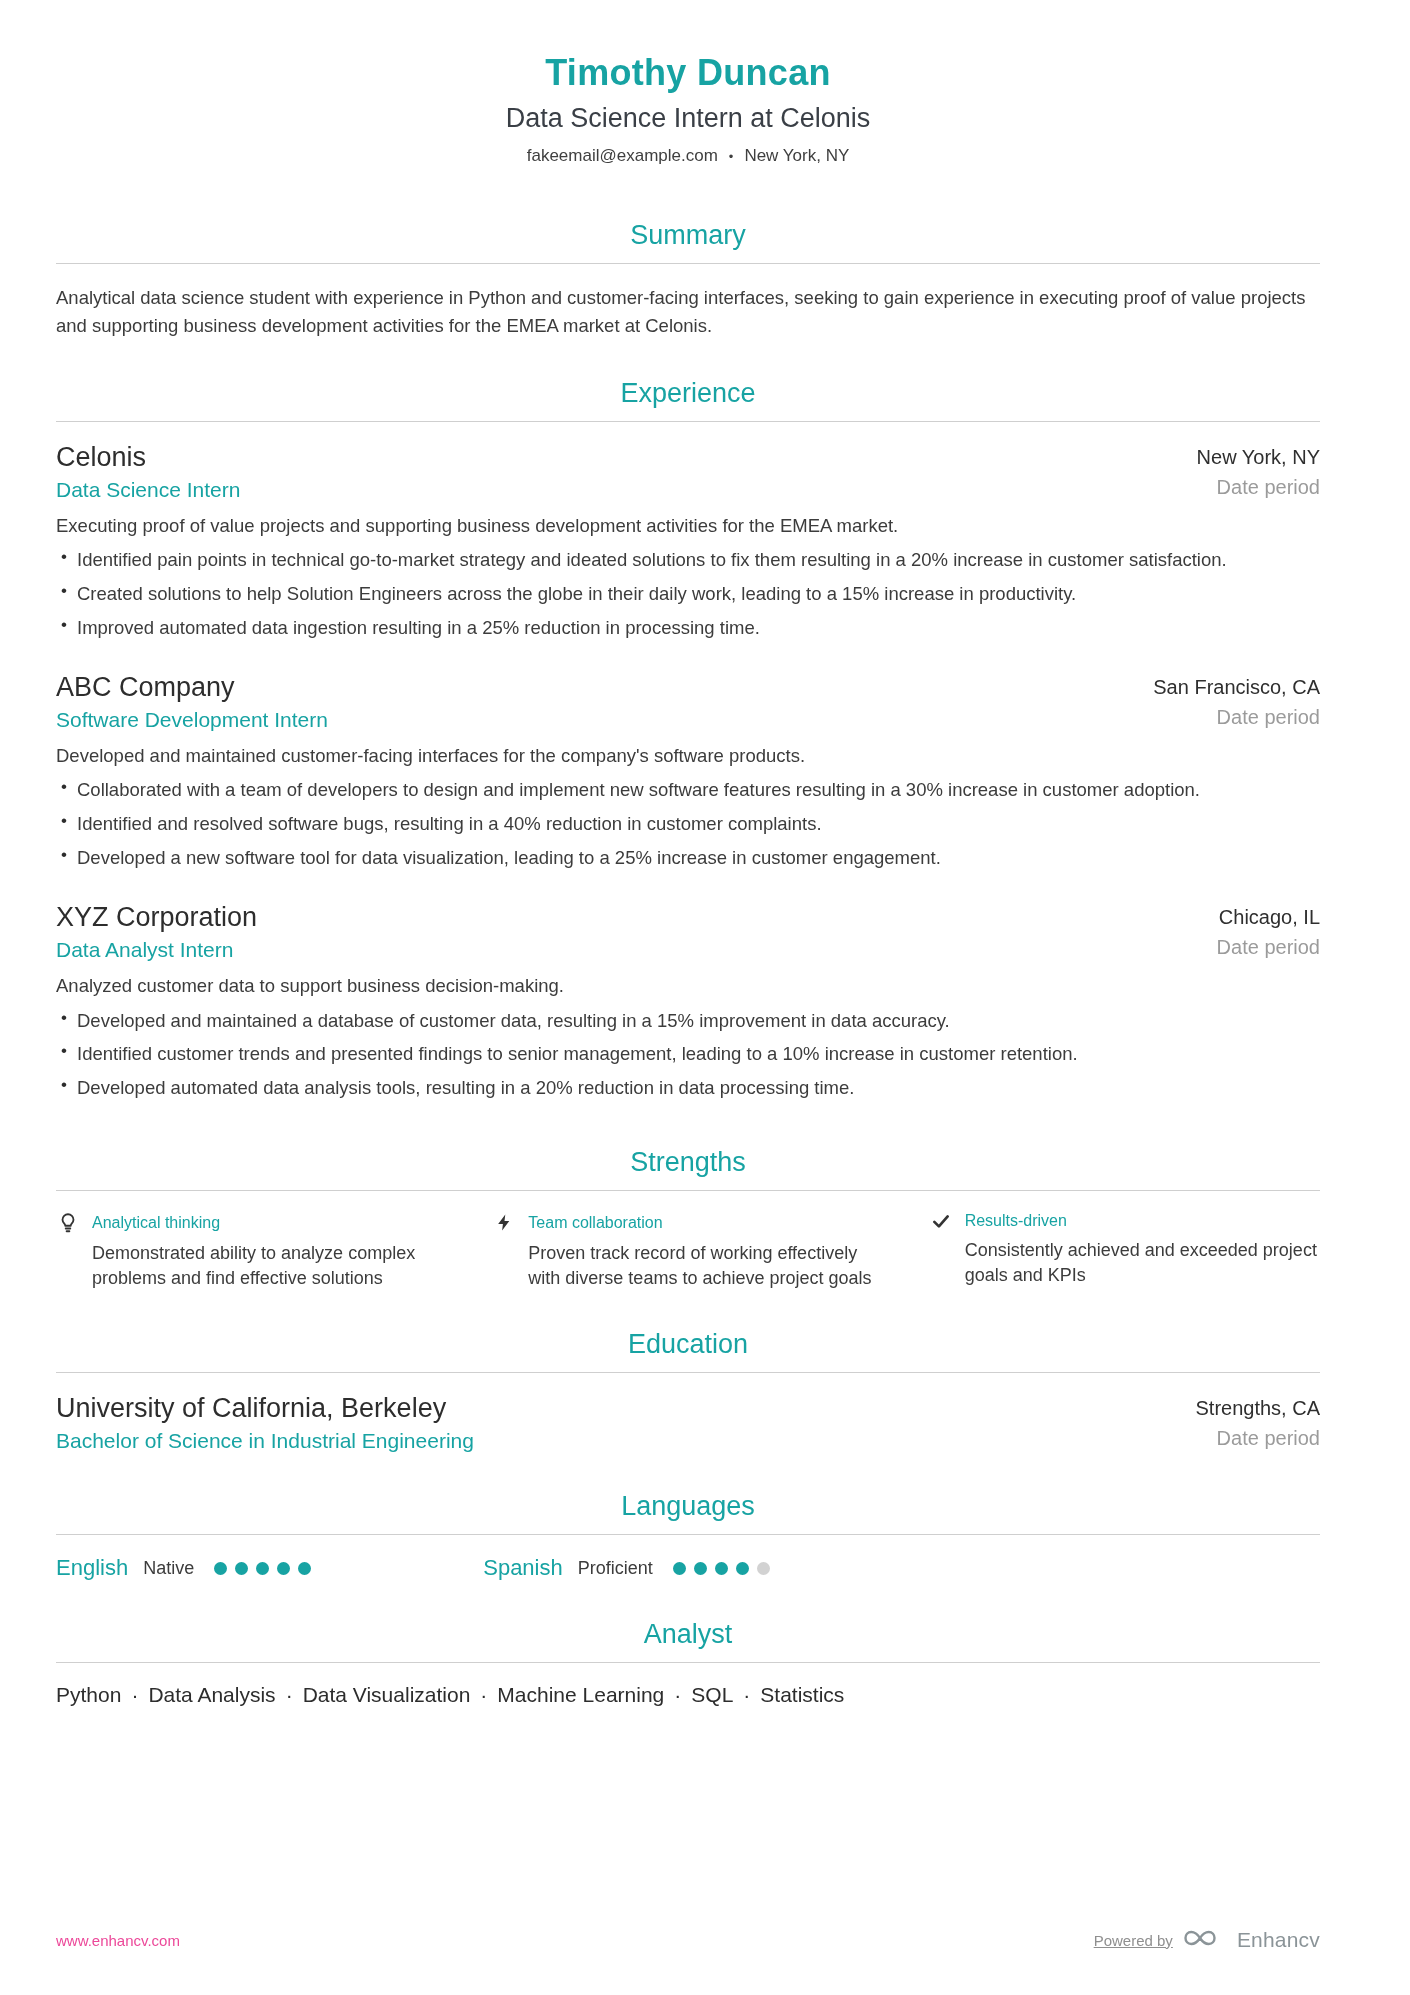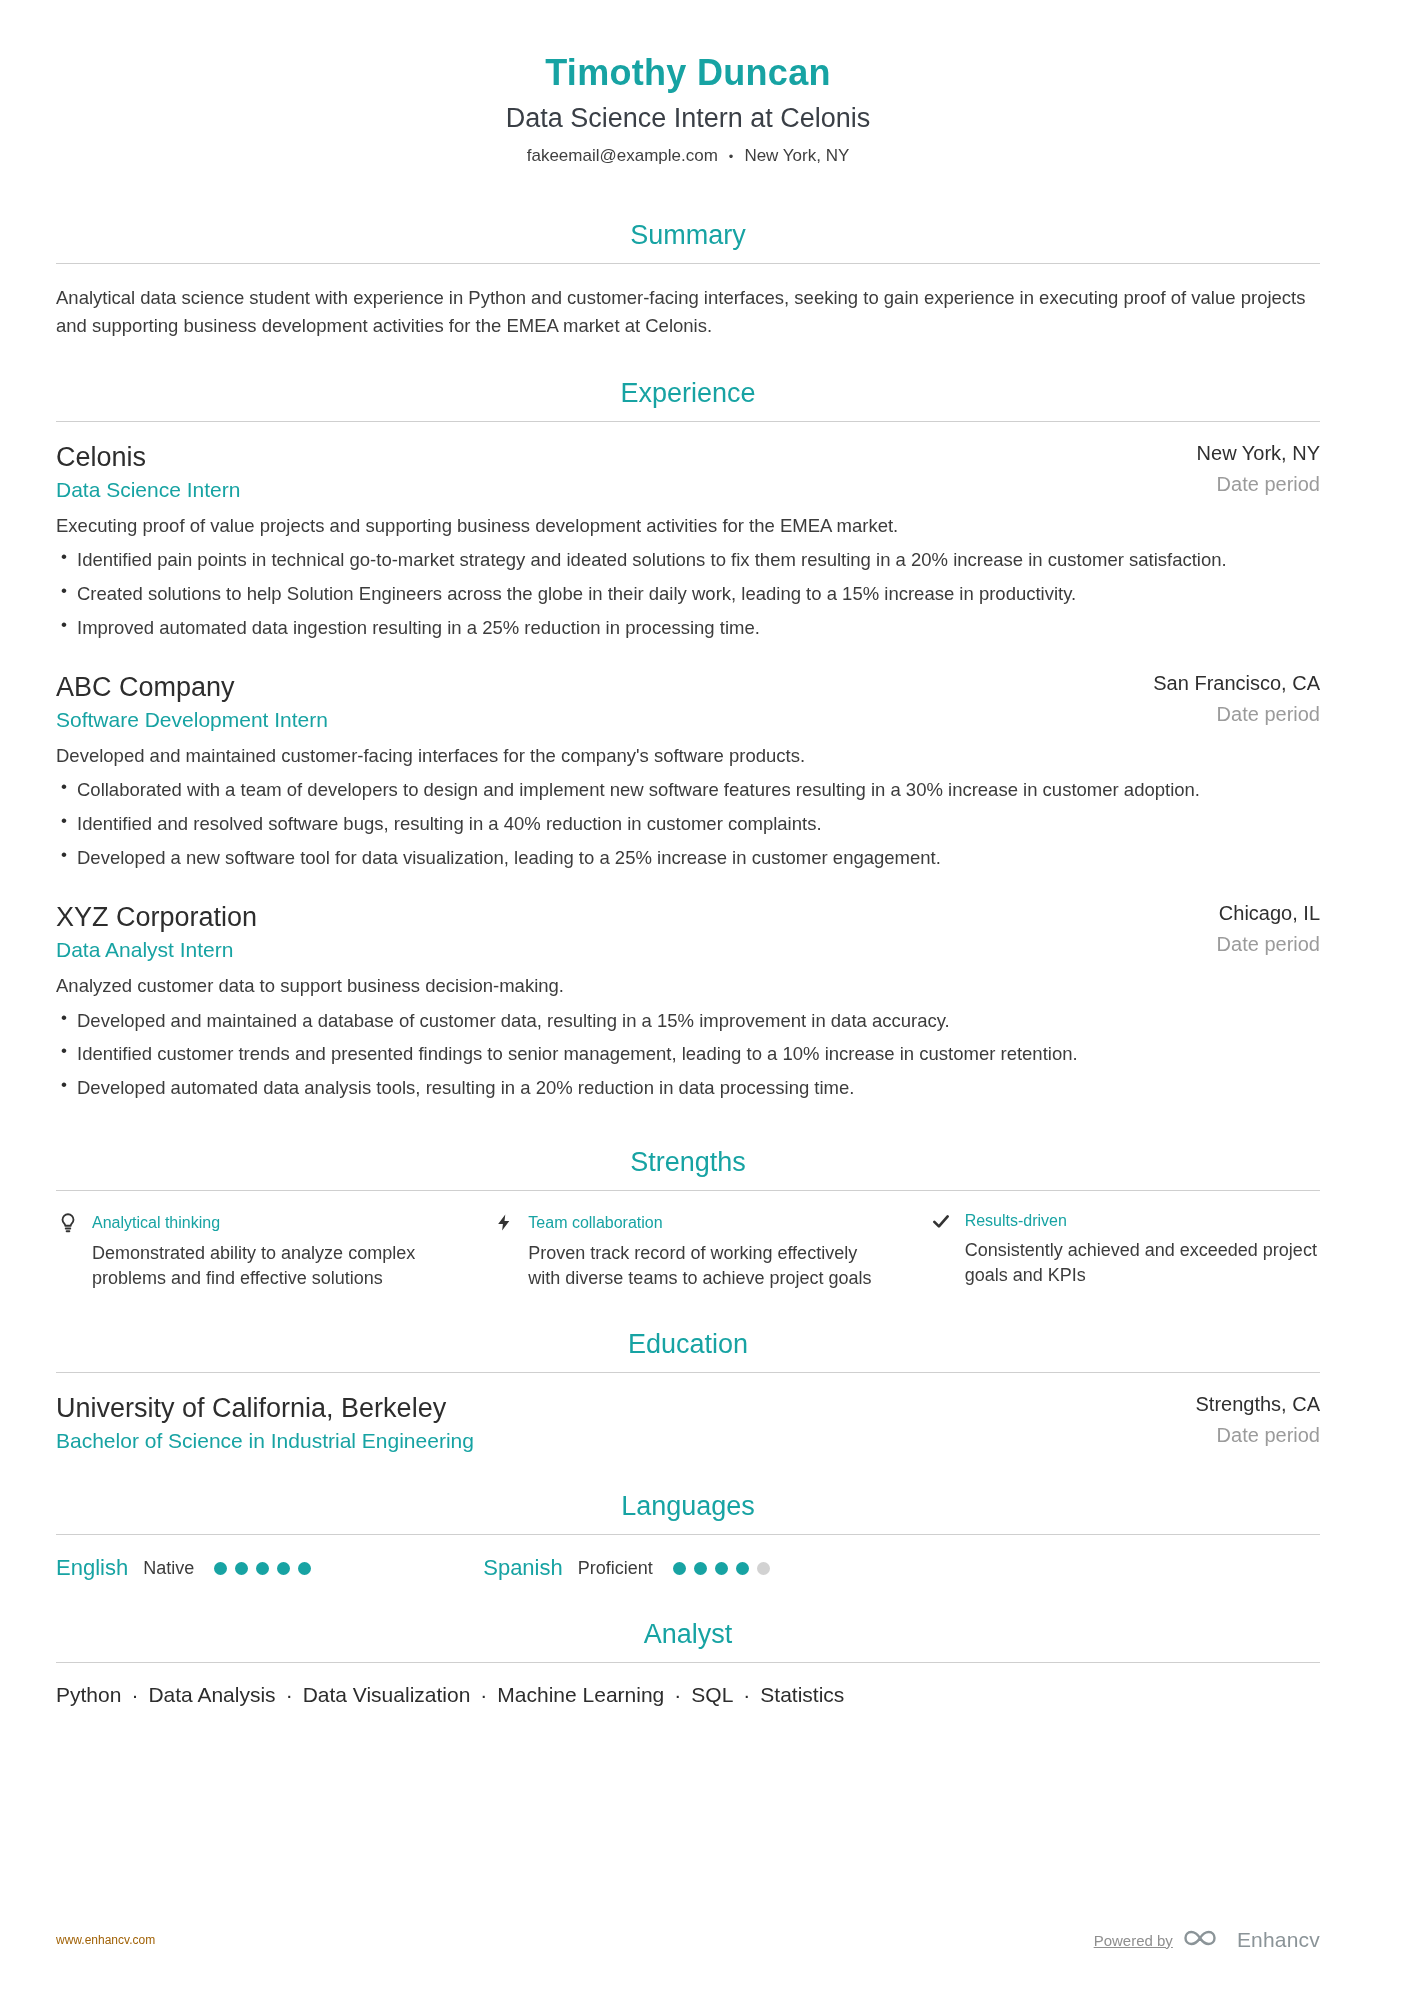--- a/index.html
+++ b/index.html
@@ -33,21 +33,21 @@
   .section-heading {
     text-align:center; font-size:27px; font-weight:400;
     color:var(--accent); padding-bottom:12px;
     border-bottom:1px solid var(--rule); margin-bottom:20px;
   }
   .body-text { font-size:18.5px; line-height:1.5; color:#3c3c3c; }
 
   
   .entry { margin-bottom:30px; }
   .entry:last-child { margin-bottom:0; }
-  .entry-row { display:flex; justify-content:space-between; align-items:flex-start; }
+  .entry-row { display:flex; justify-content:space-between; align-items:center; }
   .company { font-size:27px; font-weight:400; color:var(--ink); }
   .location { font-size:20px; color:#2f2f2f; }
   .role { font-size:21px; color:var(--accent); margin-top:5px; }
   .date { font-size:20px; color:var(--muted); }
   .entry-desc { margin-top:10px; }
   .bullets { list-style:none; margin-top:8px; }
   .bullets li { position:relative; padding-left:21px; font-size:18.5px;
                 line-height:1.45; margin-bottom:7px; color:#3c3c3c; }
   .bullets li::before { content:"•"; position:absolute; left:5px; top:-2px;
                         font-size:17px; color:var(--ink); }
@@ -68,21 +68,21 @@
   .dots { display:flex; gap:8px; margin-left:20px; }
   .dot { width:13px; height:13px; border-radius:50%; background:var(--accent); }
   .dot.empty { background:#d2d2d2; }
 
   
   .skills-list { display:flex; flex-wrap:wrap; font-size:21px; color:var(--ink); }
   .skill:not(:last-child)::after { content:"·"; margin:0 10px; color:var(--ink); }
 
   
   .footer { margin-top:auto; display:flex; justify-content:space-between; align-items:center; }
-  .footer-site { font-size:12px; color:#a16207; text-decoration:none; }
+  .footer-site { font-size:15px; color:#ec4899; text-decoration:none; }
   .powered { display:flex; align-items:center; gap:10px; }
   .powered-by { font-size:15px; color:#8f8f8f;text-decoration:underline; }
   .brand-wrap { display:flex; align-items:center; gap:20px; text-decoration:none; }
   .brand { font-size:21px; color:#8b9498; letter-spacing:.2px; }
 </style>
 </head>
 <body>
 
 <div class="page">
 

